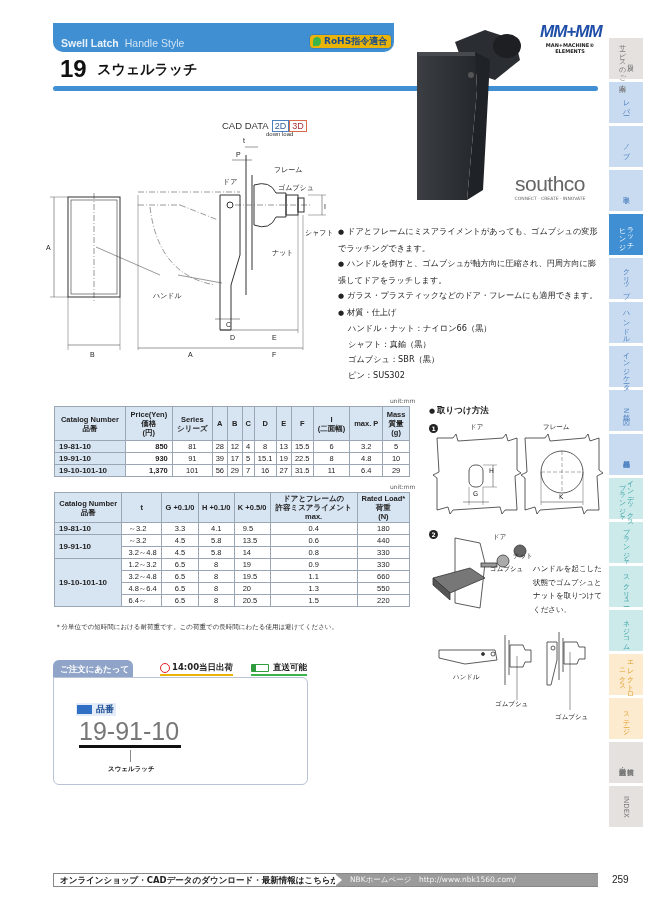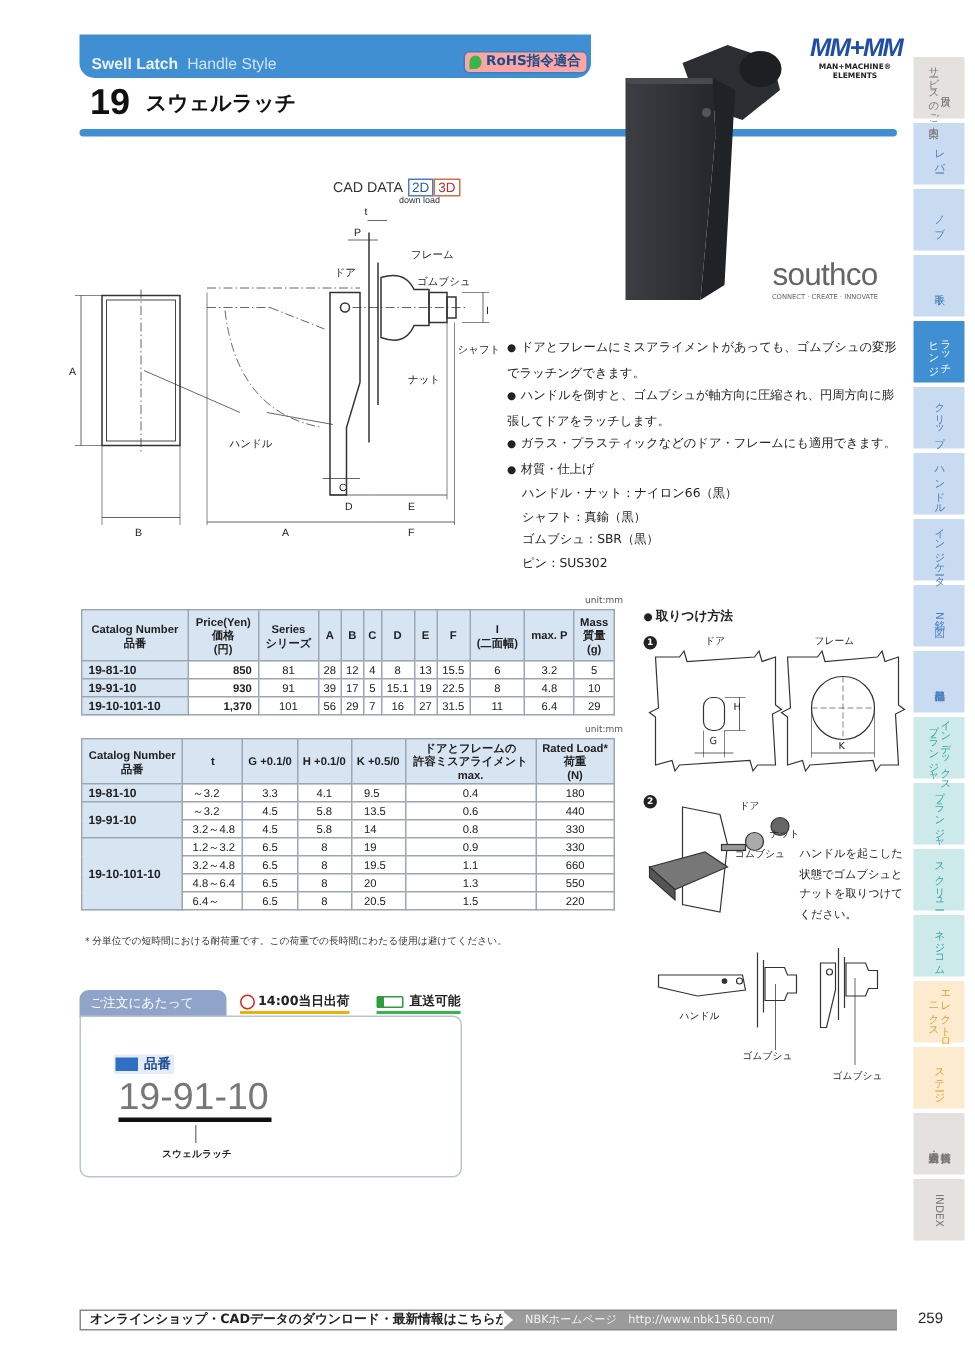--- a/index.html
+++ b/index.html
@@ -1,20 +1,20 @@
 <!DOCTYPE html>
 <html><head>
 <meta charset="utf-8">
 <style>
   * { box-sizing: border-box; margin: 0; padding: 0; }
   body { width: 650px; height: 912px; background: #ffffff; font-family: "DejaVu Sans", sans-serif; color: #222; position: relative; overflow: hidden; }
   .header-bar { position: absolute; left: 53px; top: 23px; width: 341px; height: 29px; background: #3f8fd2; border-radius: 0 0 10px 10px; }
   .header-bar .en-title { position: absolute; left: 8px; top: 14px; font-family: "Liberation Sans", sans-serif; font-size: 10.5px; color: #e8f2fb; font-weight: bold; }
   .header-bar .en-title .sub { font-weight: normal; color: #cfe3f5; margin-left: 6px; }
-  .rohs { position: absolute; left: 256px; top: 11px; height: 15px; padding: 0 4px 0 14px; background: #fca5a5; border: 1px solid #3a7fc0; border-radius: 4px; font-size: 9px; line-height: 13px; color: #1b4d8a; font-weight: bold; }
+  .rohs { position: absolute; left: 256px; top: 11px; height: 15px; padding: 0 4px 0 14px; background: #eab308; border: 1px solid #3a7fc0; border-radius: 4px; font-size: 9px; line-height: 13px; color: #1b4d8a; font-weight: bold; }
   .rohs .leaf { position: absolute; left: 3px; top: 2px; width: 8px; height: 9px; background: #3bb54a; border-radius: 50% 50% 50% 0; }
   .title-row { position: absolute; left: 60px; top: 55px; font-family: "Liberation Sans", sans-serif; }
   .title-row .num { font-size: 24px; font-weight: bold; color: #111; }
   .title-row .jp { font-size: 14px; font-weight: bold; color: #111; margin-left: 6px; vertical-align: 3px; }
   .title-rule { position: absolute; left: 53px; top: 86px; width: 545px; height: 5px; background: #3f8fd2; border-radius: 3px; }
   .logo-mm { position: absolute; left: 540px; top: 22px; width: 60px; text-align: center; }
   .logo-mm .mark { font-family: "Liberation Sans", sans-serif; font-weight: bold; font-style: italic; font-size: 17px; color: #1f4ea8; letter-spacing: -1px; }
   .logo-mm .txt { font-size: 5px; font-weight: bold; color: #222; line-height: 6px; }
   .photo { position: absolute; left: 415px; top: 30px; width: 110px; height: 175px; }
   .southco { position: absolute; left: 505px; top: 172px; width: 90px; text-align: center; }
@@ -38,21 +38,21 @@
   table.spec td.left { text-align: left; padding-left: 8px; }
   table.spec tr { height: 12px; }
   .footnote { position: absolute; left: 55px; top: 623px; font-size: 6.5px; color: #333; }
   .install { position: absolute; left: 425px; top: 405px; width: 180px; height: 320px; }
   .install .h { font-size: 8.5px; font-weight: bold; position: absolute; left: 4px; top: 0; }
   .install .h::before { content: "●"; font-size: 7px; margin-right: 2px; }
   .install .lbl { position: absolute; font-size: 6.5px; color: #222; white-space: nowrap; }
   .install .note { position: absolute; left: 108px; top: 157px; width: 70px; font-size: 7.5px; line-height: 13.5px; }
   .install .circ { position: absolute; width: 9px; height: 9px; border-radius: 50%; background: #222; color: #fff; font-size: 6px; line-height: 9px; text-align: center; font-weight: bold; }
   .order { position: absolute; left: 53px; top: 660px; width: 255px; height: 130px; }
-  .order .tab { position: absolute; left: 0; top: 0; width: 98px; height: 18px; background: #8fa4c8; border-radius: 6px 6px 0 0; color: #fff; font-size: 8.5px; font-weight: normal; line-height: 18px; padding-left: 7px; }
+  .order .tab { position: absolute; left: 0; top: 0; width: 80px; height: 18px; background: #8fa4c8; border-radius: 6px 6px 0 0; color: #fff; font-size: 8.5px; font-weight: bold; line-height: 18px; padding-left: 7px; }
   .order .box { position: absolute; left: 0; top: 17px; width: 255px; height: 108px; border: 1.5px solid #b9c3d6; border-radius: 0 6px 6px 6px; background: #fff; }
   .order .ship1 { position: absolute; left: 107px; top: 2px; font-size: 8.5px; font-weight: bold; border-bottom: 2px solid #eab308; padding-left: 12px; }
   .order .ship1 .clk { position: absolute; left: 0; top: 1px; width: 10px; height: 10px; border: 1.2px solid #d22; border-radius: 50%; }
   .order .ship2 { position: absolute; left: 198px; top: 2px; font-size: 8.5px; font-weight: bold; border-bottom: 2px solid #3bb54a; padding-left: 22px; }
   .order .ship2 .truck { position: absolute; left: 0; top: 2px; width: 18px; height: 8px; border: 1.2px solid #2e9c3f; border-left: 5px solid #2e9c3f; border-radius: 1px; }
   .order .pnlabel { position: absolute; left: 23px; top: 43px; font-size: 9px; font-weight: bold; color: #1d4d94; background: #e3ecf8; padding: 0 2px 0 20px; }
   .order .pnlabel .pc { position: absolute; left: 1px; top: 2px; width: 15px; height: 9px; background: #2f6fc4; }
   .order .pnvalue { position: absolute; left: 26px; top: 57px; font-family: "Liberation Sans", sans-serif; font-size: 25px; color: #777; border-bottom: 3px solid #111; line-height: 28px; padding-right: 2px; }
   .order .leader { position: absolute; left: 77px; top: 90px; width: 1px; height: 12px; background: #888; }
   .order .pnname { position: absolute; left: 55px; top: 105px; font-size: 6.5px; font-weight: bold; }

